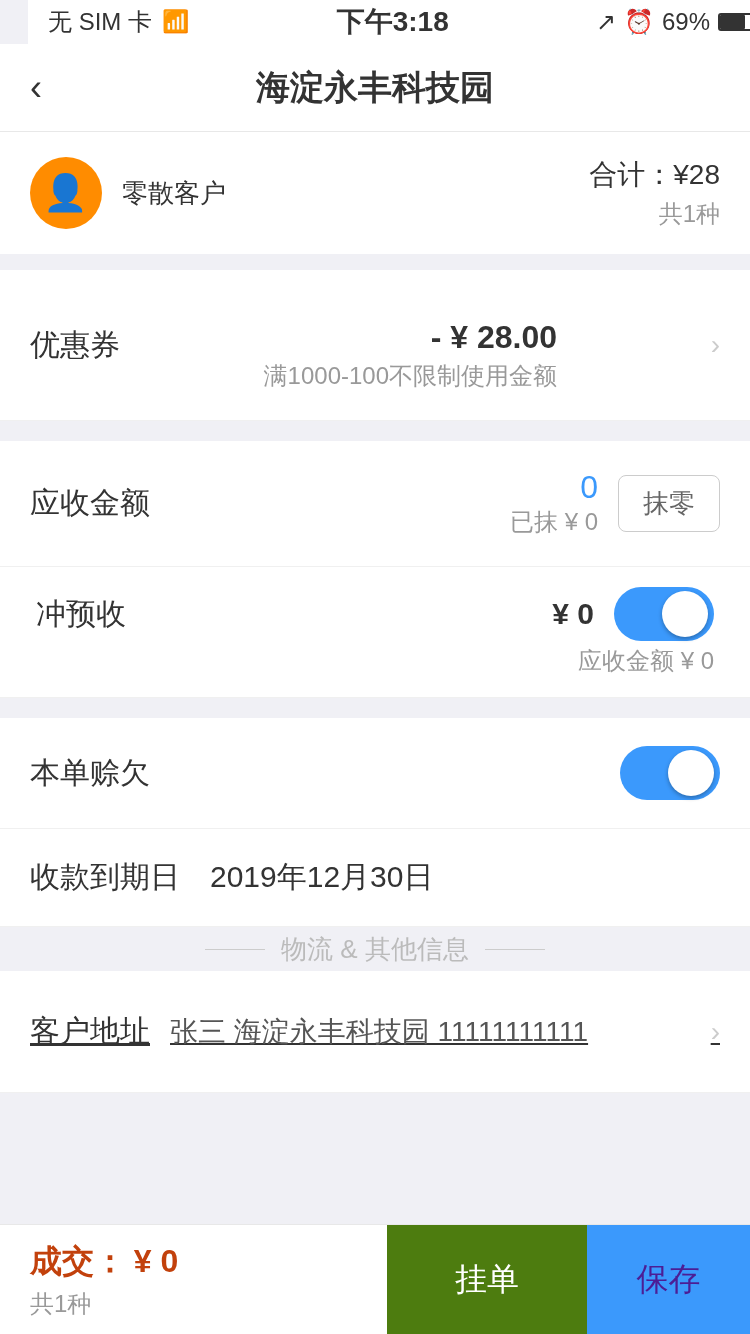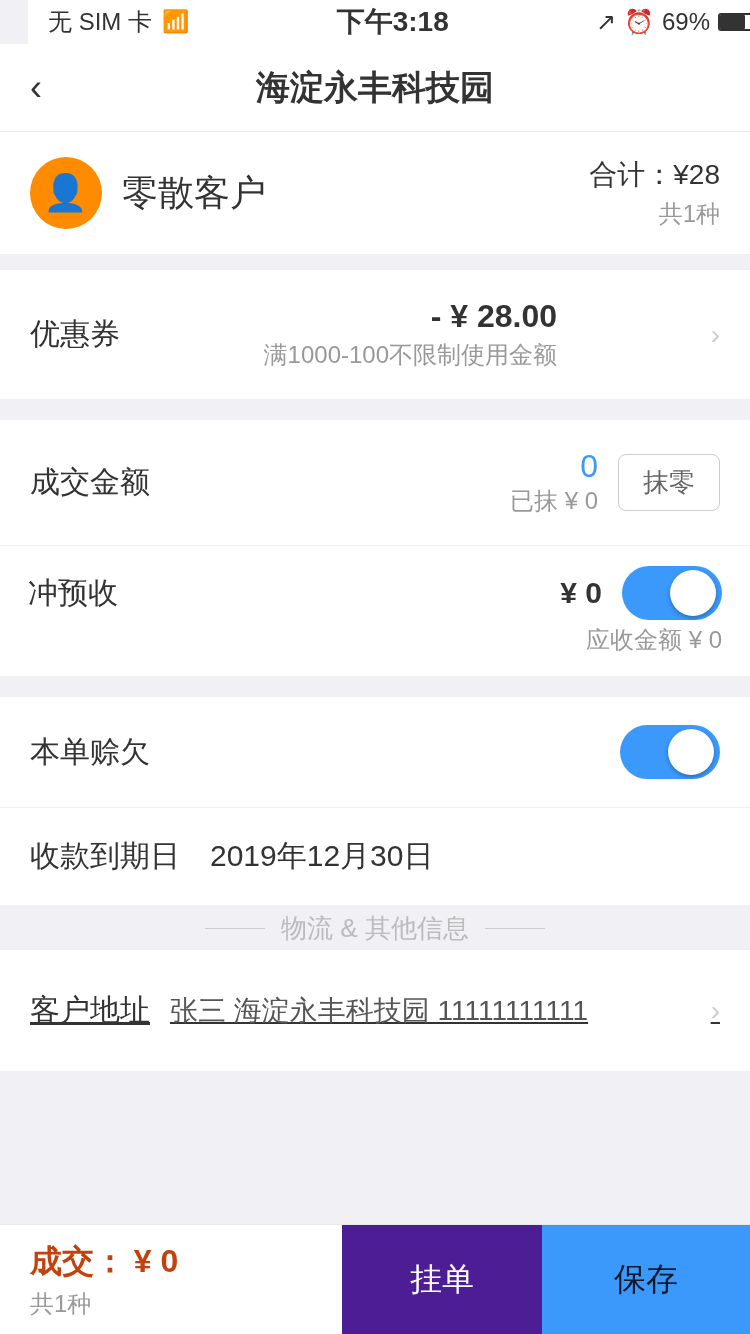--- a/index.html
+++ b/index.html
@@ -99,38 +99,38 @@
     .customer-avatar {
       width: 72px; height: 72px;
       background: #ff8c00;
       border-radius: 50%;
       display: flex;
       align-items: center;
       justify-content: center;
       color: #fff;
       font-size: 36px;
     }
-    .customer-name { font-size: 36px; color: #333; font-family: Liberation Mono, monospace; }
+    .customer-name { font-size: 26px; color: #333; font-family: Liberation Mono, monospace; }
     .customer-right { text-align: right; }
     .customer-total { font-size: 28px; color: #333; }
     .customer-count { font-size: 24px; color: #999; margin-top: 4px; }
 
     
     .coupon-section {
       background: #fff;
       padding: 28px 30px;
       display: flex;
       align-items: center;
       justify-content: space-between;
       border-bottom: 1px solid #f0f0f0;
     }
     .coupon-label { font-size: 30px; color: #333; }
     .coupon-amount { font-size: 32px; font-weight: 600; color: #333; }
     .coupon-desc { font-size: 24px; color: #999; text-align: right; margin-top: 4px; }
-    .coupon-right-wrap { text-align: right; }
+    .coupon-right-wrap { text-align: right; margin-top: 21px; }
     .chevron-right { font-size: 28px; color: #ccc; margin-left: 10px; }
 
     .section-divider {
       height: 20px;
       background: #f0f0f5;
     }
 
     
     .form-section {
       background: #fff;
@@ -153,21 +153,21 @@
       border: 1px solid #ccc;
       border-radius: 8px;
       padding: 10px 24px;
       font-size: 26px;
       color: #666;
       background: #fff;
       cursor: pointer;
     }
     .already-zero { font-size: 24px; color: #999; text-align: right; }
     .form-row-multi {
-      padding: 20px 28px;
+      padding: 20px 36px;
       border-bottom: 1px solid #f0f0f0;
     }
     .form-row-multi .top-line {
       display: flex;
       align-items: center;
       justify-content: space-between;
     }
     .form-row-multi .sub-line {
       display: flex;
       justify-content: flex-end;
@@ -261,32 +261,32 @@
       display: flex;
       flex-direction: column;
       justify-content: center;
       padding: 0 30px;
     }
     .bottom-deal { font-size: 28px; color: #333; }
     .bottom-deal span { font-size: 32px; color: #c2410c; font-weight: 600; }
     .bottom-count { font-size: 24px; color: #999; margin-top: 4px; }
     .btn-pending {
       width: 200px;
-      background: #4c1d95;
+      background: #4d7c0f;
       color: #fff;
       font-size: 32px;
       display: flex;
       align-items: center;
       justify-content: center;
       cursor: pointer;
     }
     .btn-save {
-      width: 208px;
+      width: 163px;
       background: #3b99fc;
-      color: #0f172a;
+      color: #4c1d95;
       font-size: 32px;
       display: flex;
       align-items: center;
       justify-content: center;
       cursor: pointer;
     }
 
     
     .wifi-icon { font-size: 22px; }
   </style>
@@ -336,21 +336,21 @@
       <div class="coupon-desc">满1000-100不限制使用金额</div>
     </div>
     <span class="chevron-right">›</span>
   </div>
 
   <div class="section-divider"></div>
 
   <div class="form-section">
 
     <div class="form-row">
-      <span class="form-label">成交金额</span>
+      <span class="form-label">应收金额</span>
       <div class="form-right">
         <div style="text-align:right;">
           <div class="amount-blue">0</div>
           <div class="already-zero">已抹  ¥ 0</div>
         </div>
         <button class="round-zero-btn">抹零</button>
       </div>
     </div>
 
     <div class="form-row-multi">

